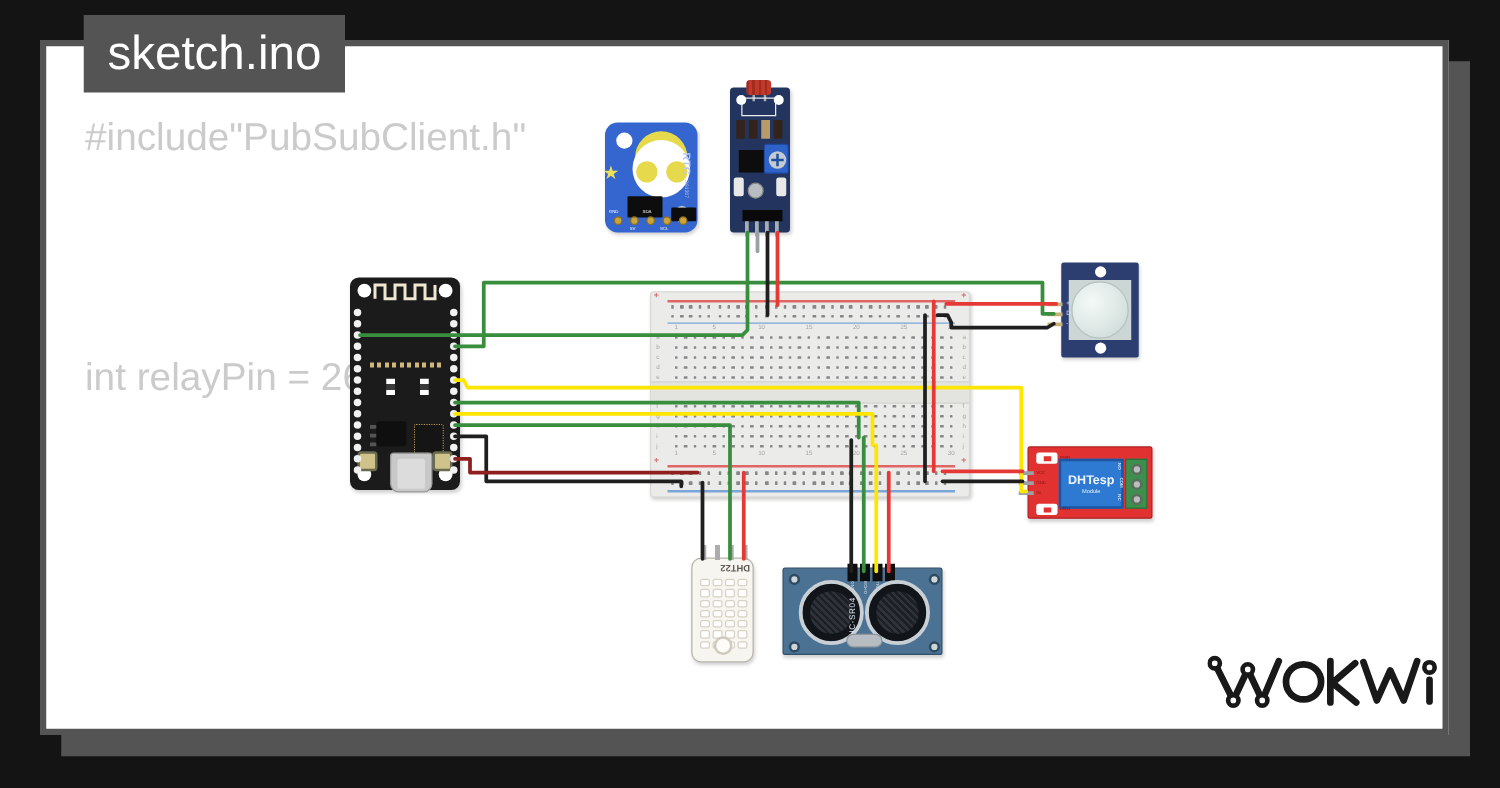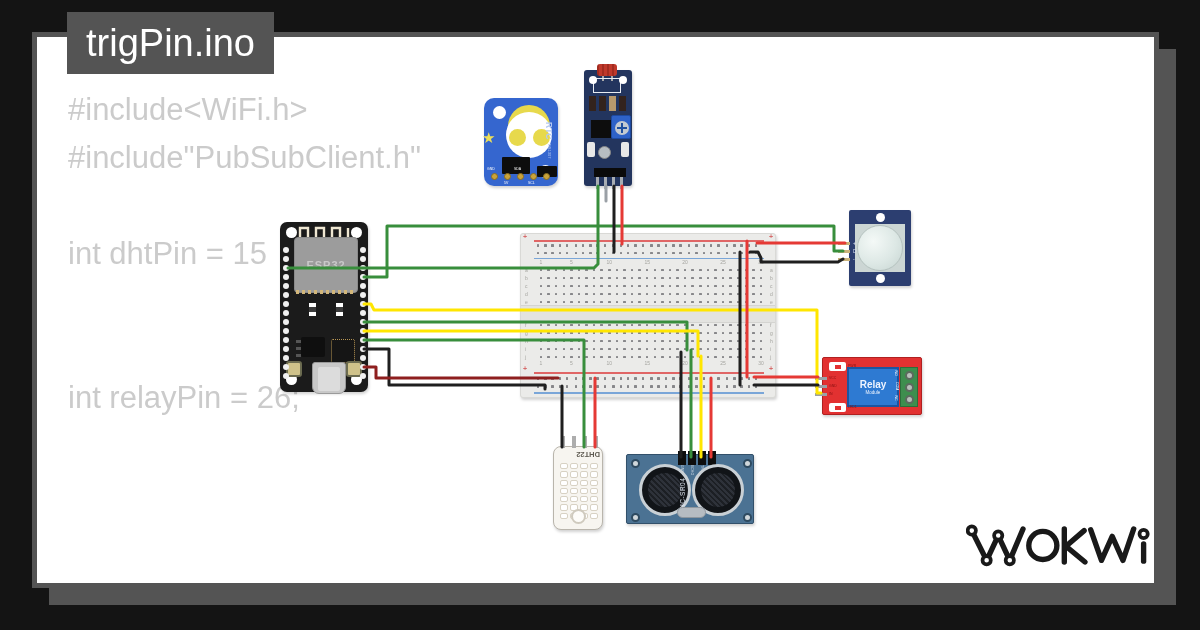--- a/index.html
+++ b/index.html
@@ -42,24 +42,22 @@
   .whitelabel{font-size:3.5px;line-height:4px;color:#ffffff;}
 </style>
 </head>
 <body>
 
 <div class="stage">
   <div class="canvas">
     <div class="scene">
 
       <div class="code">
-        <div class="code-line">#include&lt;WiFi.h&gt;</div>
         <div class="code-line">#include"PubSubClient.h"</div>
         <div class="code-line"></div>
-        <div class="code-line">int dhtPin = 15</div>
         <div class="code-line"></div>
         <div class="code-line"></div>
         <div class="code-line">int relayPin = 26;</div>
       </div>
 
       <div class="abs board breadboard">
         <div class="abs rail" style="top:6px;background:#e06666;"></div>
         <div class="abs rail" style="top:23.5px;background:#7aa6d8;"></div>
         <div class="abs bb-gap"></div>
         <div class="abs rail" style="top:138px;background:#e06666;"></div>
@@ -525,23 +523,20 @@
         </div>
 
       <div class="abs board esp32">
         <div class="abs mhole" style="left:6px;top:5px;"></div>
         <div class="abs mhole" style="left:71px;top:5px;"></div>
         <div class="abs mhole" style="left:6px;top:152px;"></div>
         <div class="abs mhole" style="left:71px;top:152px;"></div>
         <svg class="abs" style="left:18px;top:3px;" width="52" height="16" viewBox="0 0 52 16">
           <polyline points="2,14 2,3 10,3 10,14 18,14 18,3 26,3 26,14 34,14 34,3 42,3 42,14 50,14 50,3" fill="none" stroke="#efe7d2" stroke-width="2.4"></polyline>
         </svg>
-        <div class="abs shield">
-            <span>ESP32</span>
-          </div>
         <div class="abs goldstrip"></div>
         <div class="abs smd" style="left:29px;top:81px;"></div>
         <div class="abs smd" style="left:56px;top:81px;"></div>
         <div class="abs" style="left:21px;top:115px;width:24px;height:20px;background:#0f0f0f;border-radius:2px;"></div>
         <div class="abs" style="left:16px;top:118px;width:5px;height:3px;background:#555;"></div>
         <div class="abs" style="left:16px;top:125px;width:5px;height:3px;background:#555;"></div>
         <div class="abs" style="left:16px;top:132px;width:5px;height:3px;background:#555;"></div>
         <div class="abs" style="left:51px;top:117px;width:24px;height:24px;background:#151515;border:1px dotted #b99755;border-radius:2px;"></div>
         <div class="abs button" style="left:6px;top:139px;"></div>
         <div class="abs button" style="left:66px;top:139px;"></div>
@@ -654,21 +649,21 @@
         <div class="abs" style="left:-8px;top:26.5px;width:12px;height:3.5px;background:#9aa0a6;"></div>
         <div class="abs" style="left:-8px;top:34.5px;width:12px;height:3.5px;background:#9aa0a6;"></div>
         <div class="abs" style="left:6px;top:4px;width:17px;height:9px;background:#ffffff;border-radius:2px;">
           <div class="abs" style="left:5.5px;top:2.5px;width:6px;height:4px;background:#e23131;"></div>
         </div>
         <div class="abs tinylabel" style="left:25px;top:6px;">PWR</div>
         <div class="abs tinylabel" style="left:6px;top:18px;">VCC</div>
         <div class="abs tinylabel" style="left:6px;top:26px;">GND</div>
         <div class="abs tinylabel" style="left:6px;top:34px;">IN</div>
         <div class="abs" style="left:24px;top:9px;width:52px;height:40px;background:#2e7ad2;border:2px solid #1c55a0;display:flex;flex-direction:column;align-items:center;justify-content:center;color:#eef4ff;">
-          <span style="font-size:10px;font-weight:bold;">Relay</span>
+          <span style="font-size:10px;font-weight:bold;">DHTesp</span>
           <span style="font-size:4.5px;">Module</span>
         </div>
         <div class="abs" style="left:6px;top:45px;width:17px;height:9px;background:#ffffff;border-radius:2px;">
           <div class="abs" style="left:5.5px;top:2.5px;width:6px;height:4px;background:#e23131;"></div>
         </div>
         <div class="abs tinylabel" style="left:25px;top:47px;">LED1</div>
         <div class="abs whitelabel" style="left:70px;top:13px;transform:rotate(90deg);">NO</div>
         <div class="abs whitelabel" style="left:70px;top:26px;transform:rotate(90deg);">COM</div>
         <div class="abs whitelabel" style="left:70px;top:38px;transform:rotate(90deg);">NC</div>
         <div class="abs" style="left:77px;top:9px;width:18px;height:40px;background:#3e8e4e;border:1px solid #2c6e3a;">
@@ -757,21 +752,21 @@
           <polyline points="754,385 818,385" fill="none" stroke="#1f1f1f" stroke-width="3" stroke-linecap="round" stroke-linejoin="round"></polyline>
           <polyline points="757,243 838,243 845,243" fill="none" stroke="#e53935" stroke-width="3" stroke-linecap="round" stroke-linejoin="round"></polyline>
           <polyline points="750,252 758,252 761,258 761,262 838,262 843,259" fill="none" stroke="#1f1f1f" stroke-width="3" stroke-linecap="round" stroke-linejoin="round"></polyline>
           <polyline points="614,186 614,252" fill="none" stroke="#1f1f1f" stroke-width="3" stroke-linecap="round" stroke-linejoin="round"></polyline>
           <polyline points="622,186 622,244" fill="none" stroke="#e53935" stroke-width="3" stroke-linecap="round" stroke-linejoin="round"></polyline>
           <polyline points="606,186 606,201" fill="none" stroke="#9aa0a6" stroke-width="3" stroke-linecap="round" stroke-linejoin="round"></polyline>
         </svg>
     </div>
   </div>
 
-  <div class="title">trigPin.ino</div>
+  <div class="title">sketch.ino</div>
 
   <svg class="logo" viewBox="0 0 230 60" fill="none" stroke="#191919" stroke-width="6.5" stroke-linecap="round" stroke-linejoin="round" aria-label="WOKWI">
     <path d="M7 15 L25 51 L39 21 L53 51 L69 13"></path>
     <circle cx="7" cy="15" r="5" fill="#ffffff" stroke-width="4.5"></circle>
     <circle cx="39" cy="21" r="5" fill="#ffffff" stroke-width="4.5"></circle>
     <circle cx="25" cy="51" r="5" fill="#ffffff" stroke-width="4.5"></circle>
     <circle cx="53" cy="51" r="5" fill="#ffffff" stroke-width="4.5"></circle>
     <circle cx="93" cy="33" r="17"></circle>
     <path d="M119 13 V53 M143 15 L121 34 L144 53"></path>
     <path d="M151 14 L164 51 L177 22 L190 51 L203 13"></path>

